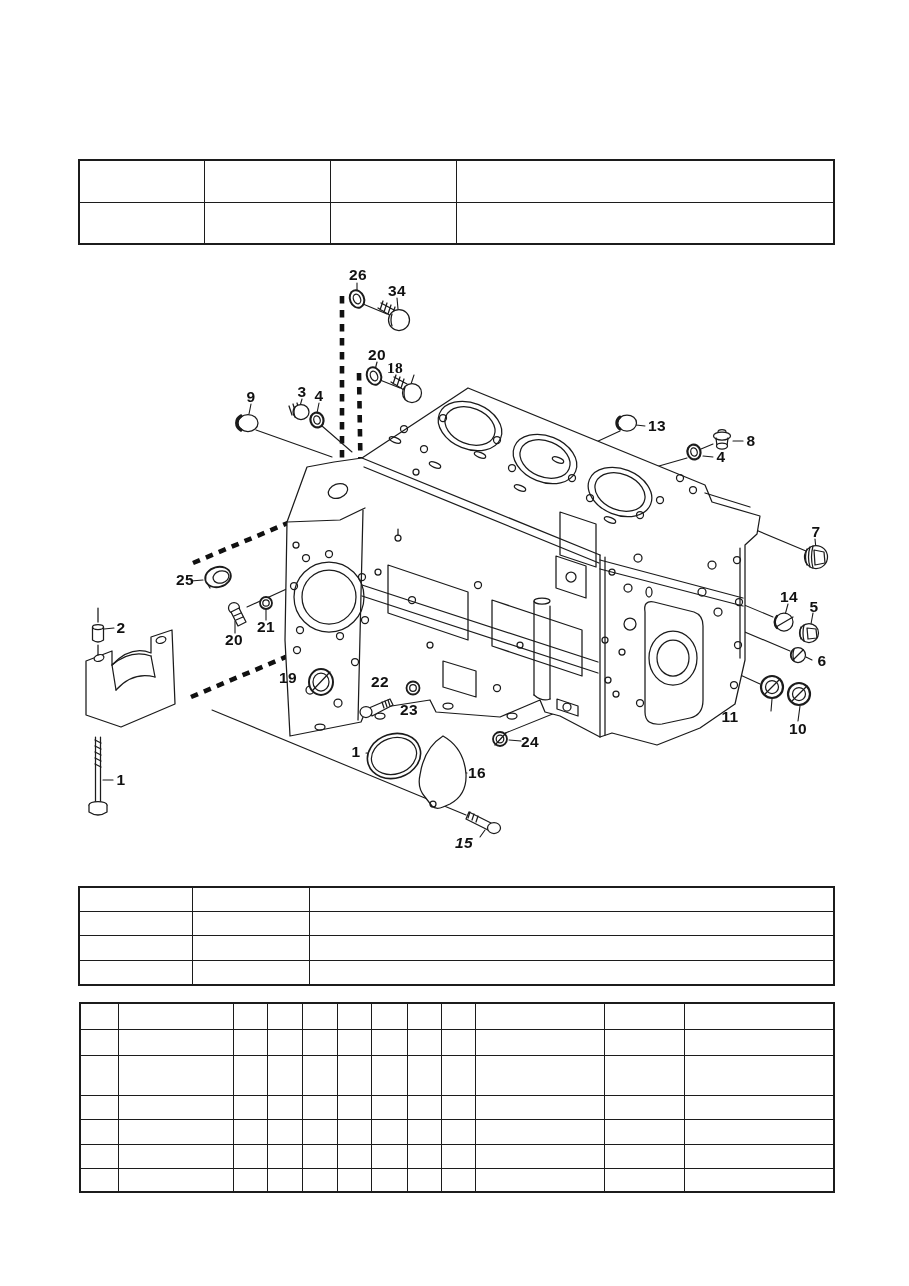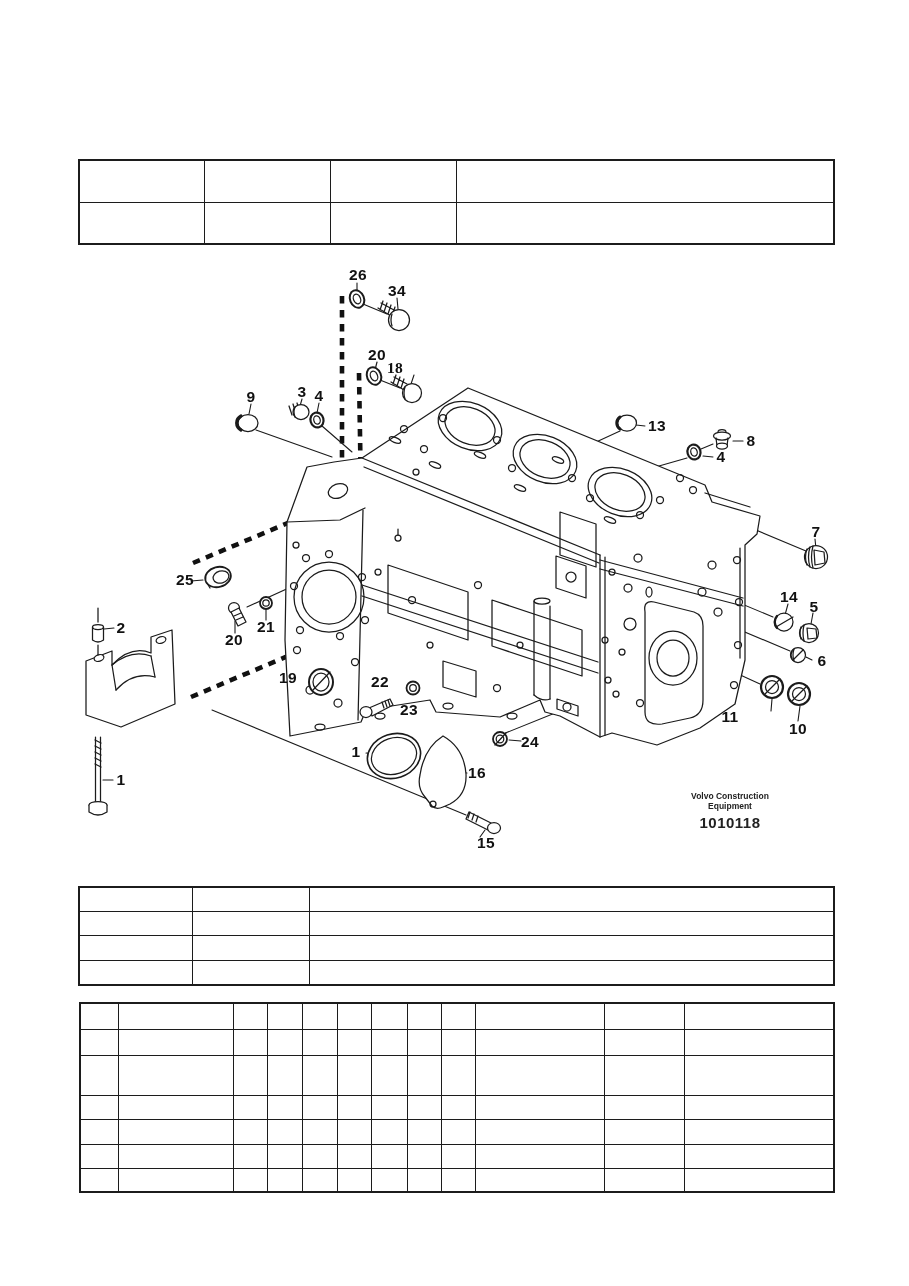--- a/index.html
+++ b/index.html
@@ -371,29 +371,24 @@
       <div class="co" style="left: 814px; top: 607px;">5</div>
       <div class="co" style="left: 822px; top: 661px;">6</div>
       <div class="co" style="left: 288px; top: 678px;">19</div>
       <div class="co" style="left: 380px; top: 682px;">22</div>
       <div class="co" style="left: 409px; top: 710px;">23</div>
       <div class="co" style="left: 730px; top: 717px;">11</div>
       <div class="co" style="left: 798px; top: 729px; text-align: center;">10</div>
       <div class="co" style="left: 356px; top: 752px;">1</div>
       <div class="co" style="left: 477px; top: 773px;">16</div>
       <div class="co" style="left: 530px; top: 742px;">24</div>
-      <div class="co" style="left: 486px; top: 843px;">15</div>
+      <div class="co" style="left: 464px; top: 843px; font-style: italic;">15</div>
       <div class="co" style="left: 121px; top: 780px;">1</div>
     </div>
 
-  <div class="brand">
-    <div class="small">Volvo Construction</div>
-    <div class="small">Equipment</div>
-    <div class="num">1010118</div>
-  </div>
 
   <table class="t" style="left:78px;top:886px;width:755px;height:98px;">
     <colgroup>
         <col style="width:113px">
         <col style="width:117px">
         <col style="width:525px">
       </colgroup>
     <tbody>
         <tr style="height: 24px;">
           <td></td>

